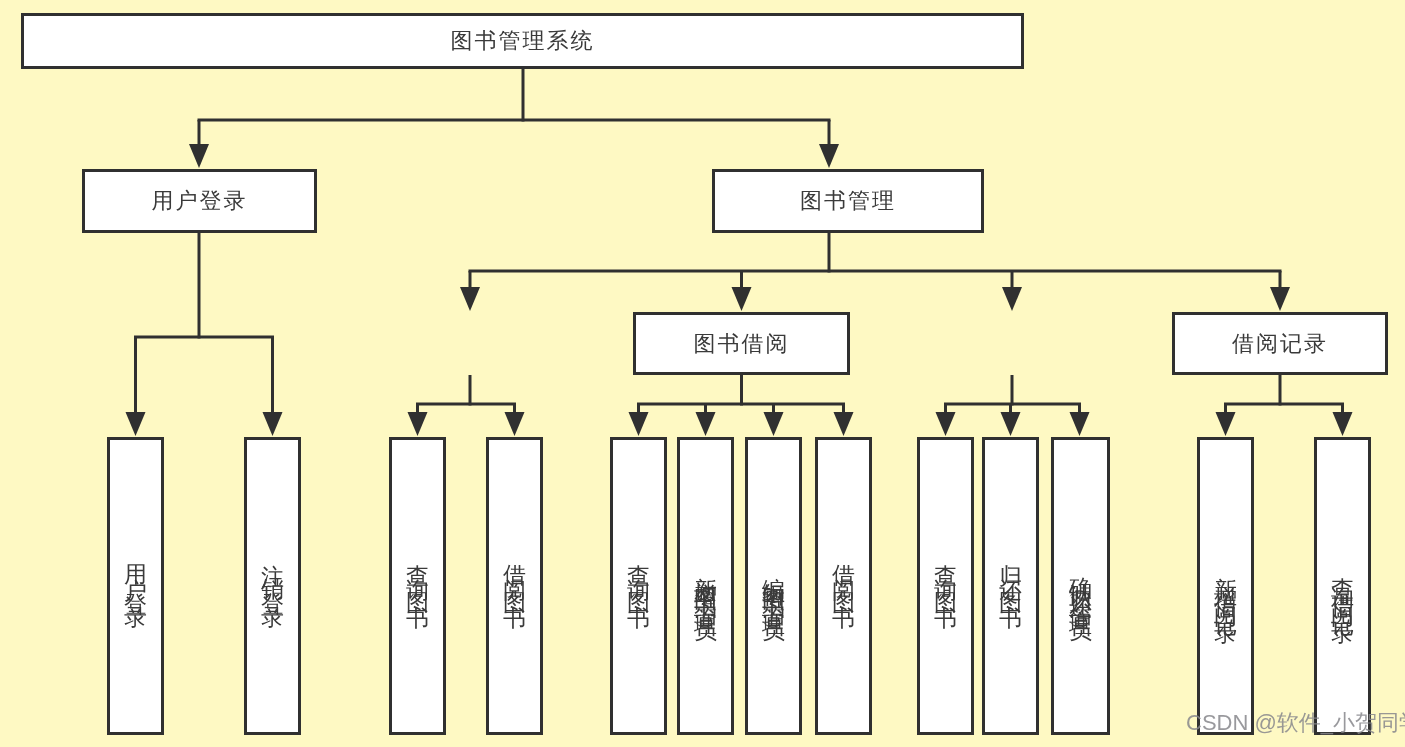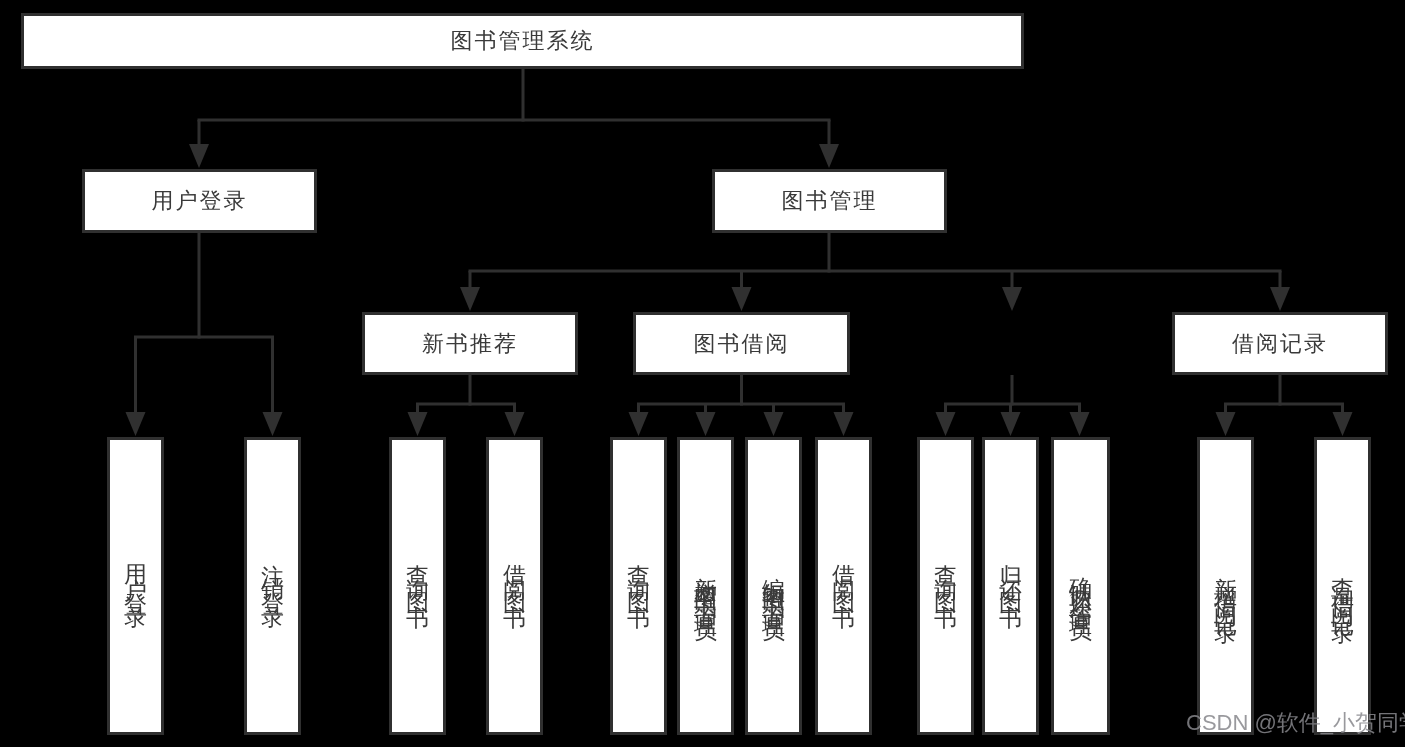--- a/index.html
+++ b/index.html
@@ -1,20 +1,20 @@
 <!DOCTYPE html>
 <html><head>
 <meta charset="utf-8">
 <style>
   html, body { margin: 0; padding: 0; background: #ffffff; }
   .canvas {
     position: relative;
     width: 1405px;
     height: 747px;
-    background: #000000;
+    background: #fef9c3;
     font-family: "Liberation Sans", sans-serif;
     color: #3a3a3a;
     overflow: hidden;
   }
   .connectors {
     position: absolute;
     left: 0; top: 0;
     width: 1405px; height: 747px;
   }
   .connectors line { stroke: #303030; stroke-width: 3; }
@@ -135,27 +135,24 @@
     </g>
   </svg>
 
   <div class="box" style="left:21px; top:13px; width:1003px; height:56px;">
     <span class="hlabel">图书管理系统</span>
   </div>
 
   <div class="box" style="left:82px; top:169px; width:235px; height:64px;">
     <span class="hlabel">用户登录</span>
   </div>
-  <div class="box" style="left:712px; top:169px; width:235px; height:64px;">
+  <div class="box" style="left:712px; top:169px; width:272px; height:64px;">
     <span class="hlabel">图书管理</span>
   </div>
 
-  <div class="box" style="left:362px; top:312px; width:216px; height:63px;">
-    <span class="hlabel">新书推荐</span>
-  </div>
   <div class="box" style="left:633px; top:312px; width:217px; height:63px;">
     <span class="hlabel">图书借阅</span>
   </div>
   <div class="box" style="left:1172px; top:312px; width:216px; height:63px;">
     <span class="hlabel">借阅记录</span>
   </div>
 
   <div class="box leaf" style="left:107px;">
     <span class="vlabel ls4">用户登录</span>
   </div>

